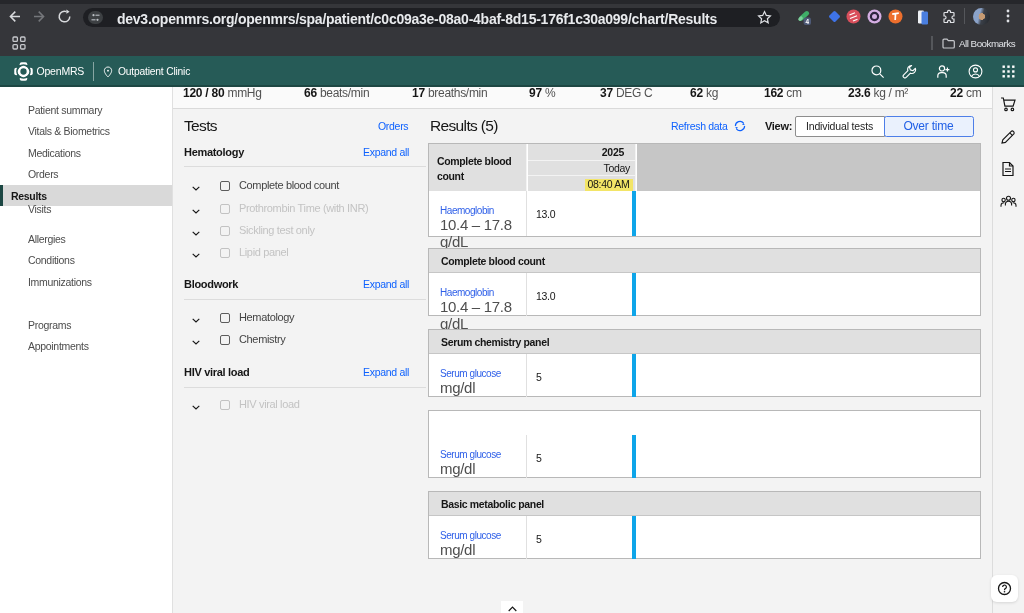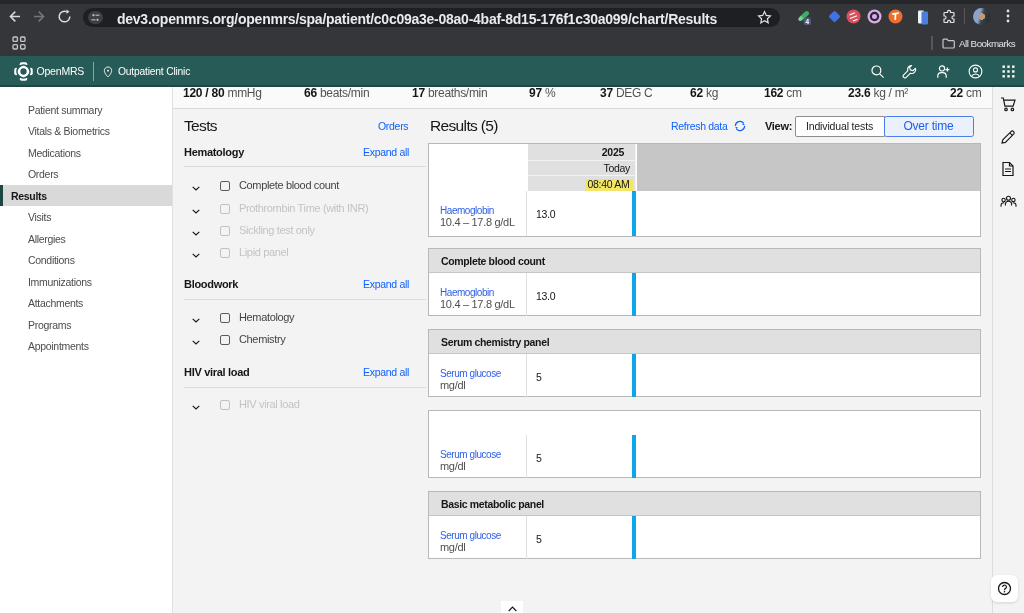--- a/index.html
+++ b/index.html
@@ -44,21 +44,21 @@
   #seg .s2 { position:absolute; left:89px; top:0; width:90px; height:21px; background:#eaf1fd; border:1px solid #4d7ee8; border-radius:2.5px; font-size:12px; letter-spacing:-0.2px; color:#2160e6; text-align:center; line-height:19.5px; }
 
   
   .rtable { position:absolute; left:428px; width:553px; background:#fff; border:1px solid #b8b8b8; }
   .thead { position:absolute; left:0; top:0; width:551px; height:24px; background:#e0e0e0; border-bottom:1px solid #c6c6c6; }
   .thead .htxt { position:absolute; left:12px; top:6px; font-size:10.5px; font-weight:700; letter-spacing:-0.35px; color:#161616; }
   .tbody { position:absolute; left:0; width:551px; }
   .c1 { position:absolute; left:0; top:0; width:98px; height:100%; border-right:1px solid #e0e0e0; }
   .c2 { position:absolute; left:98px; top:0; width:109px; height:100%; border-right:4px solid #0ea5e9; }
   .tname { position:absolute; left:11px; top:13.5px; font-size:10px; letter-spacing:-0.45px; color:#2e5fe8; }
-  .tref { position:absolute; left:11px; top:25px; font-size:11px; letter-spacing:-0.3px; color:#4f4f4f; }
+  .tref { position:absolute; left:11px; top:25px; font-size:15px; letter-spacing:-0.3px; color:#4f4f4f; }
   .tval { position:absolute; left:9px; top:16.5px; font-size:10.5px; letter-spacing:-0.3px; color:#161616; }
 
   
   #rail { position:absolute; left:992px; top:87px; width:32px; height:526px; background:#f3f3f3; border-left:1px solid #dcdcdc; }
   .railic { position:absolute; left:7px; }
 </style>
 </head>
 <body>
 
 <div id="chrome">
@@ -214,25 +214,24 @@
 <div class="vval" style="left:764px;top:85.8px">162 <span class="vunit">cm</span></div>
 <div class="vval" style="left:848px;top:85.8px">23.6 <span class="vunit">kg / m²</span></div>
 <div class="vval" style="left:950px;top:85.8px">22 <span class="vunit">cm</span></div>
 
 <div id="sidebar">
   <div class="navitem" style="top:12px">Patient summary</div>
   <div class="navitem" style="top:55px">Medications</div>
   <div class="navitem" style="top:33px">Vitals &amp; Biometrics</div>
   <div class="navitem" style="top:76px">Orders</div>
   <div class="navitem sel" style="top:98px">Results</div>
-  <div class="navitem" style="top:119px">Visits</div>
+  <div class="navitem" style="top:111px">Visits</div>
   <div class="navitem" style="top:141px">Allergies</div>
   <div class="navitem" style="top:162px">Conditions</div>
   <div class="navitem" style="top:184px">Immunizations</div>
-  <div class="navitem" style="top:205px">Attachments</div>
   <div class="navitem" style="top:227px">Programs</div>
   <div class="navitem" style="top:248px">Appointments</div>
 </div>
 
 <div class="ttl" style="left:184px;top:116.8px">Tests</div>
 <div class="linksm" style="left:378px;top:120px">Orders</div>
 
 <div class="sechead" style="left:184px;top:146px">Hematology</div>
 <div class="linksm" style="left:363px;top:146px">Expand all</div>
 <div class="divider" style="left:184px;top:166px;width:242px"></div>
@@ -295,20 +294,23 @@
     <path d="M10.8 5.2 L9.6 3 L8 4.6" fill="#0f62fe" stroke="none"></path>
   </svg>
 <div class="abs" style="left:765px;top:120px;font-size:11px;font-weight:700;letter-spacing:-0.3px;color:#161616">View:</div>
 <div id="seg">
   <div class="s1">Individual tests</div>
   <div class="s2">Over time</div>
 </div>
 
 <div class="rtable" style="top:143px;height:94px">
 
+  <div class="abs" style="left:0;top:0;width:98px;height:47px;background:#e0e0e0;border-right:1px solid #f3f3f3">
+    <div class="abs" style="left:8px;top:10px;font-size:10.5px;font-weight:700;letter-spacing:-0.35px;color:#161616;line-height:15px">Complete blood<br>count</div>
+  </div>
   <div class="abs" style="left:99px;top:0;width:108px;height:47px;background:#e0e0e0;border-right:1px solid #f3f3f3">
     <div class="abs" style="right:11px;top:2px;font-size:10.5px;font-weight:700;letter-spacing:-0.3px;color:#161616">2025</div>
     <div class="abs" style="left:0;top:15.5px;width:108px;height:1px;background:#f3f3f3"></div>
     <div class="abs" style="right:5px;top:18px;font-size:10.5px;font-weight:400;letter-spacing:-0.3px;color:#161616">Today</div>
     <div class="abs" style="left:0;top:31px;width:108px;height:1px;background:#f3f3f3"></div>
     <div class="abs" style="right:2.5px;top:35.2px;height:11.4px;line-height:11.4px;font-size:10.5px;letter-spacing:-0.3px;color:#161616;background:#f3e567;padding:0 3px">08:40 AM</div>
   </div>
   <div class="abs" style="left:208px;top:0;width:343px;height:47px;background:#c6c6c6"></div>
 
   <div class="tbody" style="top:47px;height:45px">

